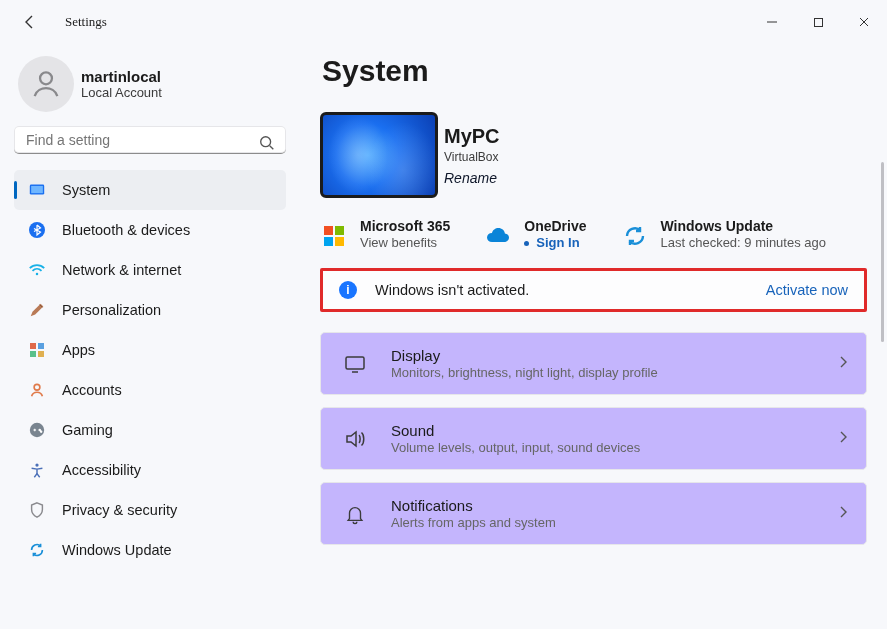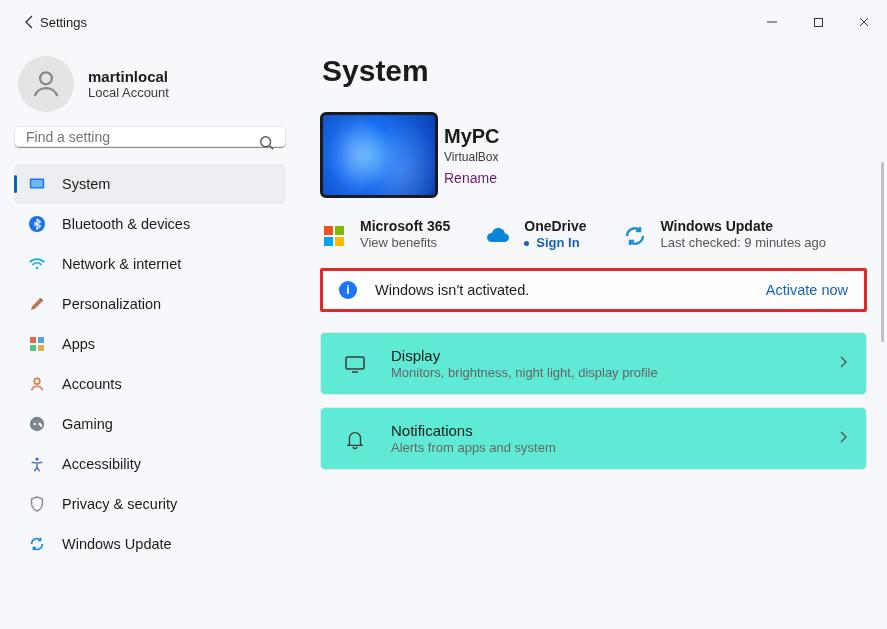--- a/index.html
+++ b/index.html
@@ -20,22 +20,23 @@
     height: 44px;
     padding-left: 20px;
     background: #f7f8fb;
   }
   .titlebar .back {
     width: 20px; height: 20px;
     display:flex;align-items:center;justify-content:center;
     color:#333;
   }
   .titlebar .title {
-    margin-left: 0;
+    margin-left: 25px;
     font-size: 13px;
+    font-family: Liberation Serif, serif;
   }
   .win-controls {
     margin-left: auto;
     display:flex;
   }
   .win-controls .btn {
     width: 46px; height: 30px;
     display:flex;align-items:center;justify-content:center;
     color:#333;
   }
@@ -51,40 +52,40 @@
   .main {
     flex:1;
     padding: 10px 20px 0 20px;
     overflow:hidden;
     position:relative;
   }
   
   .account {
     display:flex;
     align-items:center;
-    gap:14px;
+    gap:7px;
     margin-bottom:14px;
     padding-left:4px;
   }
   .avatar {
     width: 56px; height:56px; border-radius:50%;
     background:#e4e4e7;
     display:flex;align-items:center;justify-content:center;
     color:#89898c;
   }
   .account .name { font-weight:600; font-size:15px; }
   .account .type { font-size:13px; color:#3b3b3b; }
   
   .search {
     position:relative;
     margin-bottom:16px;
   }
   .search input {
     width:100%;
-    height:22px;
+    height:28px;
     border:none;
     border-bottom:1.5px solid #8c8c8c;
     border-radius:5px;
     background:#ffffff;
     padding:0 36px 0 12px;
     font-size:14px;
     outline:none;
     box-shadow: inset 0 0 0 1px #e6e6e9;
   }
   .search .icon {
@@ -139,21 +140,21 @@
   }
   .device-thumb::after{
     content:"";
     position:absolute; inset:0;
     background:
       radial-gradient(50px 65px at 35px 40px, rgba(255,255,255,.25), transparent 60%),
       radial-gradient(60px 80px at 80px 55px, rgba(255,255,255,.18), transparent 60%);
   }
   .device-info .name { font-size:20px; font-weight:600;}
   .device-info .sub { font-size:12px; color:#3b3b3b; margin-top:2px;}
-  .rename { color:#701a75; font-size:14px; margin-top:6px; display:inline-block;}
+  .rename { color:#0f172a; font-size:14px; margin-top:6px; display:inline-block;font-style:italic;}
   
   .tile-row {
     display:flex;
     gap:34px;
     margin-bottom:18px;
   }
   .tile {
     display:flex;
     align-items:flex-end;
     gap:12px;
@@ -184,21 +185,21 @@
     font-size:12px;font-weight:700;
     margin-right:18px;
     flex-shrink:0;
   }
   .banner .msg{ font-size:14.5px;}
   .banner .action{ margin-left:auto; color:#1863ba; font-size:14.5px;}
   
   .card {
     border:1px solid #e6e6ea;
     border-radius:5px;
-    background:#5eead4;
+    background:#c4b5fd;
     display:flex;
     align-items:center;
     padding:14px 16px;
     margin-bottom:12px;
     gap:18px;
   }
   .card .card-icon {
     width:28px;height:28px;
     display:flex;align-items:center;justify-content:center;
     color:#3b3b3b;
@@ -437,20 +438,35 @@
         </div>
       <div class="ct">
         <div class="title">Display</div>
         <div class="sub">Monitors, brightness, night light, display profile</div>
       </div>
       <div class="chev"><svg width="14" height="14" viewBox="0 0 14 14">
             <path d="M5 2l5 5-5 5" fill="none" stroke="currentColor" stroke-width="1.4"></path>
           </svg></div>
     </div>
 
+    <div class="card">
+      <div class="card-icon">
+          <svg width="24" height="24" viewBox="0 0 24 24" fill="none" stroke="currentColor" stroke-width="1.5">
+            <path d="M4 9v6h4l5 4V5L8 9H4z"></path>
+            <path d="M16 8c1.5 1.2 1.5 6.8 0 8M18.5 5.5c3 2.5 3 10.5 0 13"></path>
+          </svg>
+        </div>
+      <div class="ct">
+        <div class="title">Sound</div>
+        <div class="sub">Volume levels, output, input, sound devices</div>
+      </div>
+      <div class="chev"><svg width="14" height="14" viewBox="0 0 14 14">
+            <path d="M5 2l5 5-5 5" fill="none" stroke="currentColor" stroke-width="1.4"></path>
+          </svg></div>
+    </div>
 
     <div class="card">
       <div class="card-icon">
           <svg width="22" height="22" viewBox="0 0 24 24" fill="none" stroke="currentColor" stroke-width="1.5">
             <path d="M6 17V11a6 6 0 1112 0v6l1.5 2h-15L6 17zM10 20.5a2 2 0 004 0"></path>
           </svg>
         </div>
       <div class="ct">
         <div class="title">Notifications</div>
         <div class="sub">Alerts from apps and system</div>

